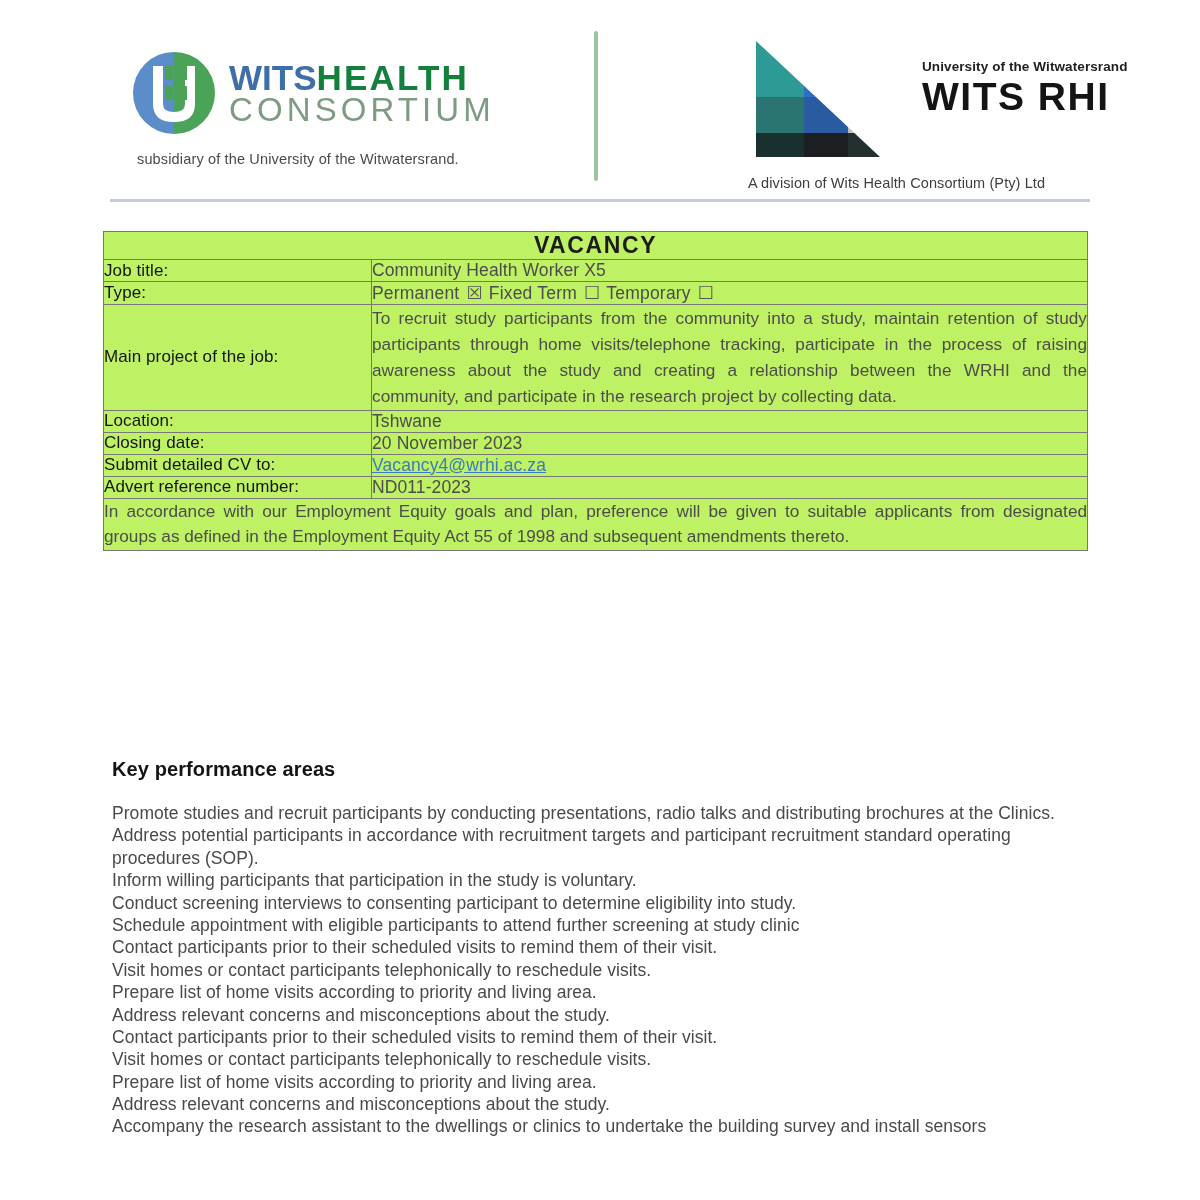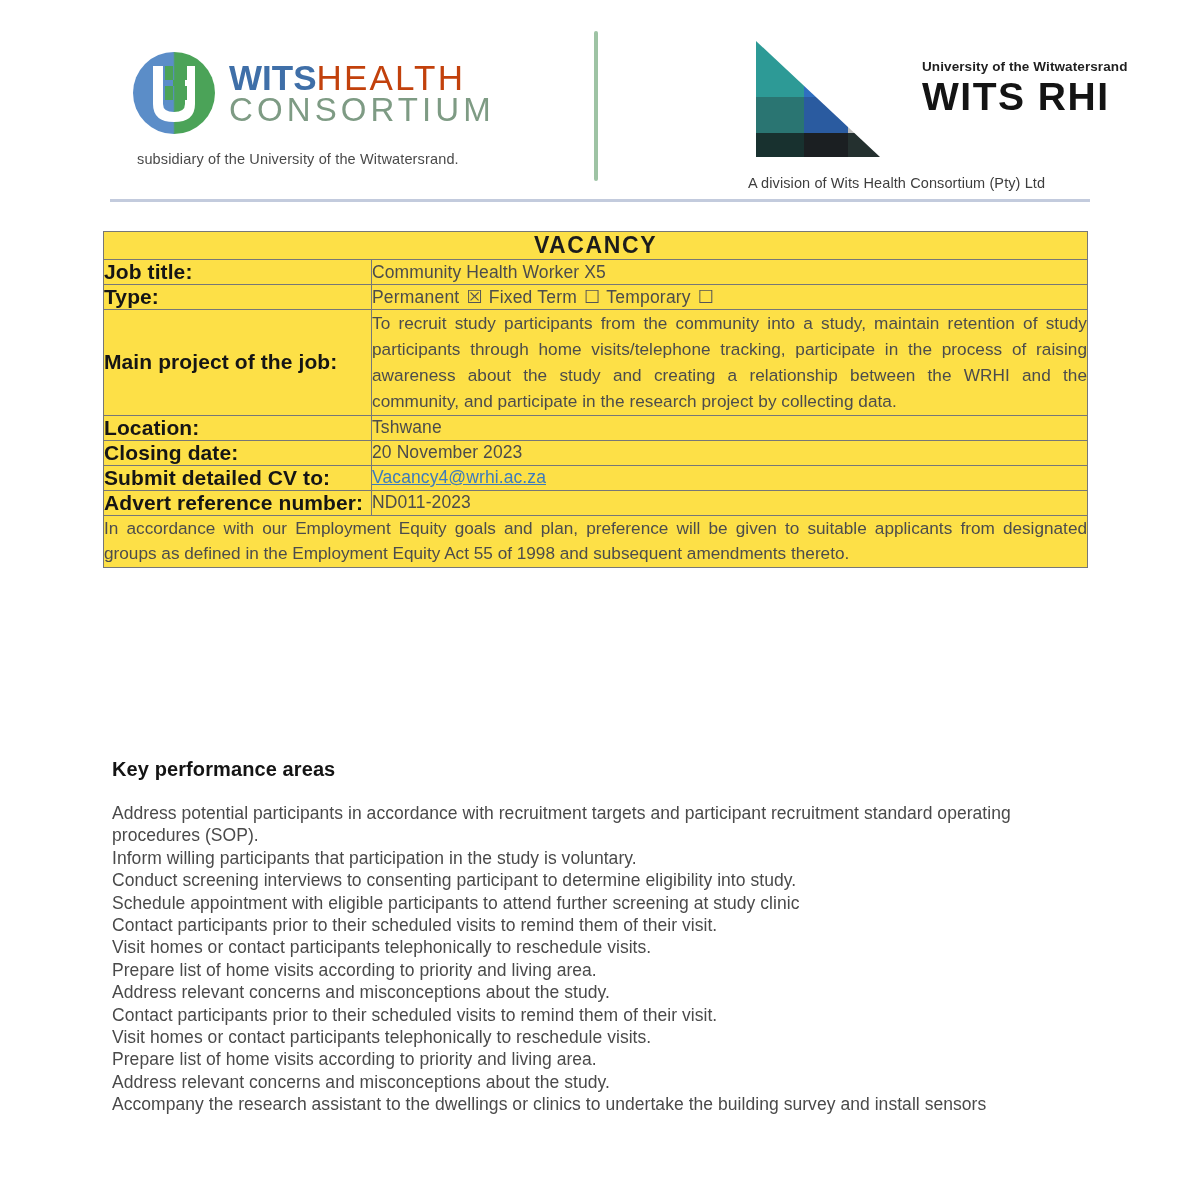--- a/index.html
+++ b/index.html
@@ -23,21 +23,21 @@
   .whc-mark { position: relative; width: 82px; height: 82px; flex: none; }
   .whc-mark .circ {
     position: absolute; inset: 0; border-radius: 50%;
     background: linear-gradient(90deg, #5b8dc8 0%, #5b8dc8 49%, #4ba358 51%, #4ba358 100%);
   }
   .whc-mark svg { position: absolute; inset: 0; }
 
   .whc-words { line-height: 0.95; }
   .whc-l1 { font-size: 35px; letter-spacing: 0.5px; white-space: nowrap; }
   .whc-l1 .b { font-weight: 700; color: #3f6fa8; letter-spacing: 0px; }
-  .whc-l1 .t { font-weight: 400; color: #c2410c; letter-spacing: 2.2px; }
+  .whc-l1 .t { font-weight: 700; color: #15803d; letter-spacing: 2.2px; }
   .whc-l2 { font-size: 33px; font-weight: 400; color: #7e9b84; letter-spacing: 4.1px; white-space: nowrap; }
 
   .whc-tag {
     margin-top: 16px; margin-left: 4px;
     font-size: 14.5px; line-height: 1.28; color: #4a4a4a; letter-spacing: 0.15px;
   }
 
   .hdr-divider {
     position: absolute; left: 594px; top: 31px;
     width: 4px; height: 150px; background: #9ec3a4; border-radius: 2px;
@@ -52,29 +52,29 @@
   .rhi-tag { margin-top: 10px; font-size: 14.5px; color: #3e3e3e; letter-spacing: 0.1px; white-space: nowrap; }
 
   .hdr-rule {
     position: absolute; left: 110px; top: 199px; width: 980px; height: 3px;
     background: #c3cbdd;
   }
 
   
   .vac-table {
     position: absolute; left: 103px; top: 231px; width: 985px;
-    border: 1.6px solid #555; border-collapse: collapse; background: #fde047;
+    border: 1.6px solid #555; border-collapse: collapse; background: #bef264;
   }
   .vac-table td { border: 1.1px solid #777; padding: 0; vertical-align: middle; }
   .vac-title-cell { text-align: center; padding: 9px 0 10px; }
   .vac-title-cell .t {
     font-size: 23px; font-weight: 700; color: #1c1c1c; letter-spacing: 1.6px;
   }
   .lbl-cell { width: 268px; padding: 12px 0 12px 11px; }
-  .lbl-cell .t { font-size: 21px; font-weight: 700; color: #151515; letter-spacing: 0.1px; }
+  .lbl-cell .t { font-size: 17px; font-weight: 400; color: #151515; letter-spacing: 0.1px; }
   .val-cell { padding: 12px 14px 12px 11px; margin-top: 7px; }
   .val-cell .t { font-size: 17.5px; color: #4c4c4c; letter-spacing: 0.1px; }
 
   .purpose-cell { padding: 11px 14px 11px 11px; }
   .purpose-cell .t {
     font-size: 17.2px; color: #4c4c4c; line-height: 1.52;
     text-align: justify; text-justify: inter-word; letter-spacing: 0.05px;
   }
 
   .type-line { font-size: 17.5px; color: #4c4c4c; letter-spacing: 0.2px; }
@@ -236,20 +236,21 @@
       <td class="ee-cell" colspan="2">
         <div class="t">In accordance with our Employment Equity goals and plan, preference will be given to suitable applicants from designated groups as defined in the Employment Equity Act 55 of 1998 and subsequent amendments thereto.</div>
       </td>
     </tr>
   </tbody>
     </table>
 
   <div class="kpa">
     <div class="kpa-h">Key performance areas</div>
     <div class="kpa-list">
+      <div class="kpa-item">Promote studies and recruit participants by conducting presentations, radio talks and distributing brochures at the Clinics.</div>
       <div class="kpa-item">Address potential participants in accordance with recruitment targets and participant recruitment standard operating procedures (SOP).</div>
       <div class="kpa-item">Inform willing participants that participation in the study is voluntary.</div>
       <div class="kpa-item">Conduct screening interviews to consenting participant to determine eligibility into study.</div>
       <div class="kpa-item">Schedule appointment with eligible participants to attend further screening at study clinic</div>
       <div class="kpa-item">Contact participants prior to their scheduled visits to remind them of their visit.</div>
       <div class="kpa-item">Visit homes or contact participants telephonically to reschedule visits.</div>
       <div class="kpa-item">Prepare list of home visits according to priority and living area.</div>
       <div class="kpa-item">Address relevant concerns and misconceptions about the study.</div>
       <div class="kpa-item">Contact participants prior to their scheduled visits to remind them of their visit.</div>
       <div class="kpa-item">Visit homes or contact participants telephonically to reschedule visits.</div>

